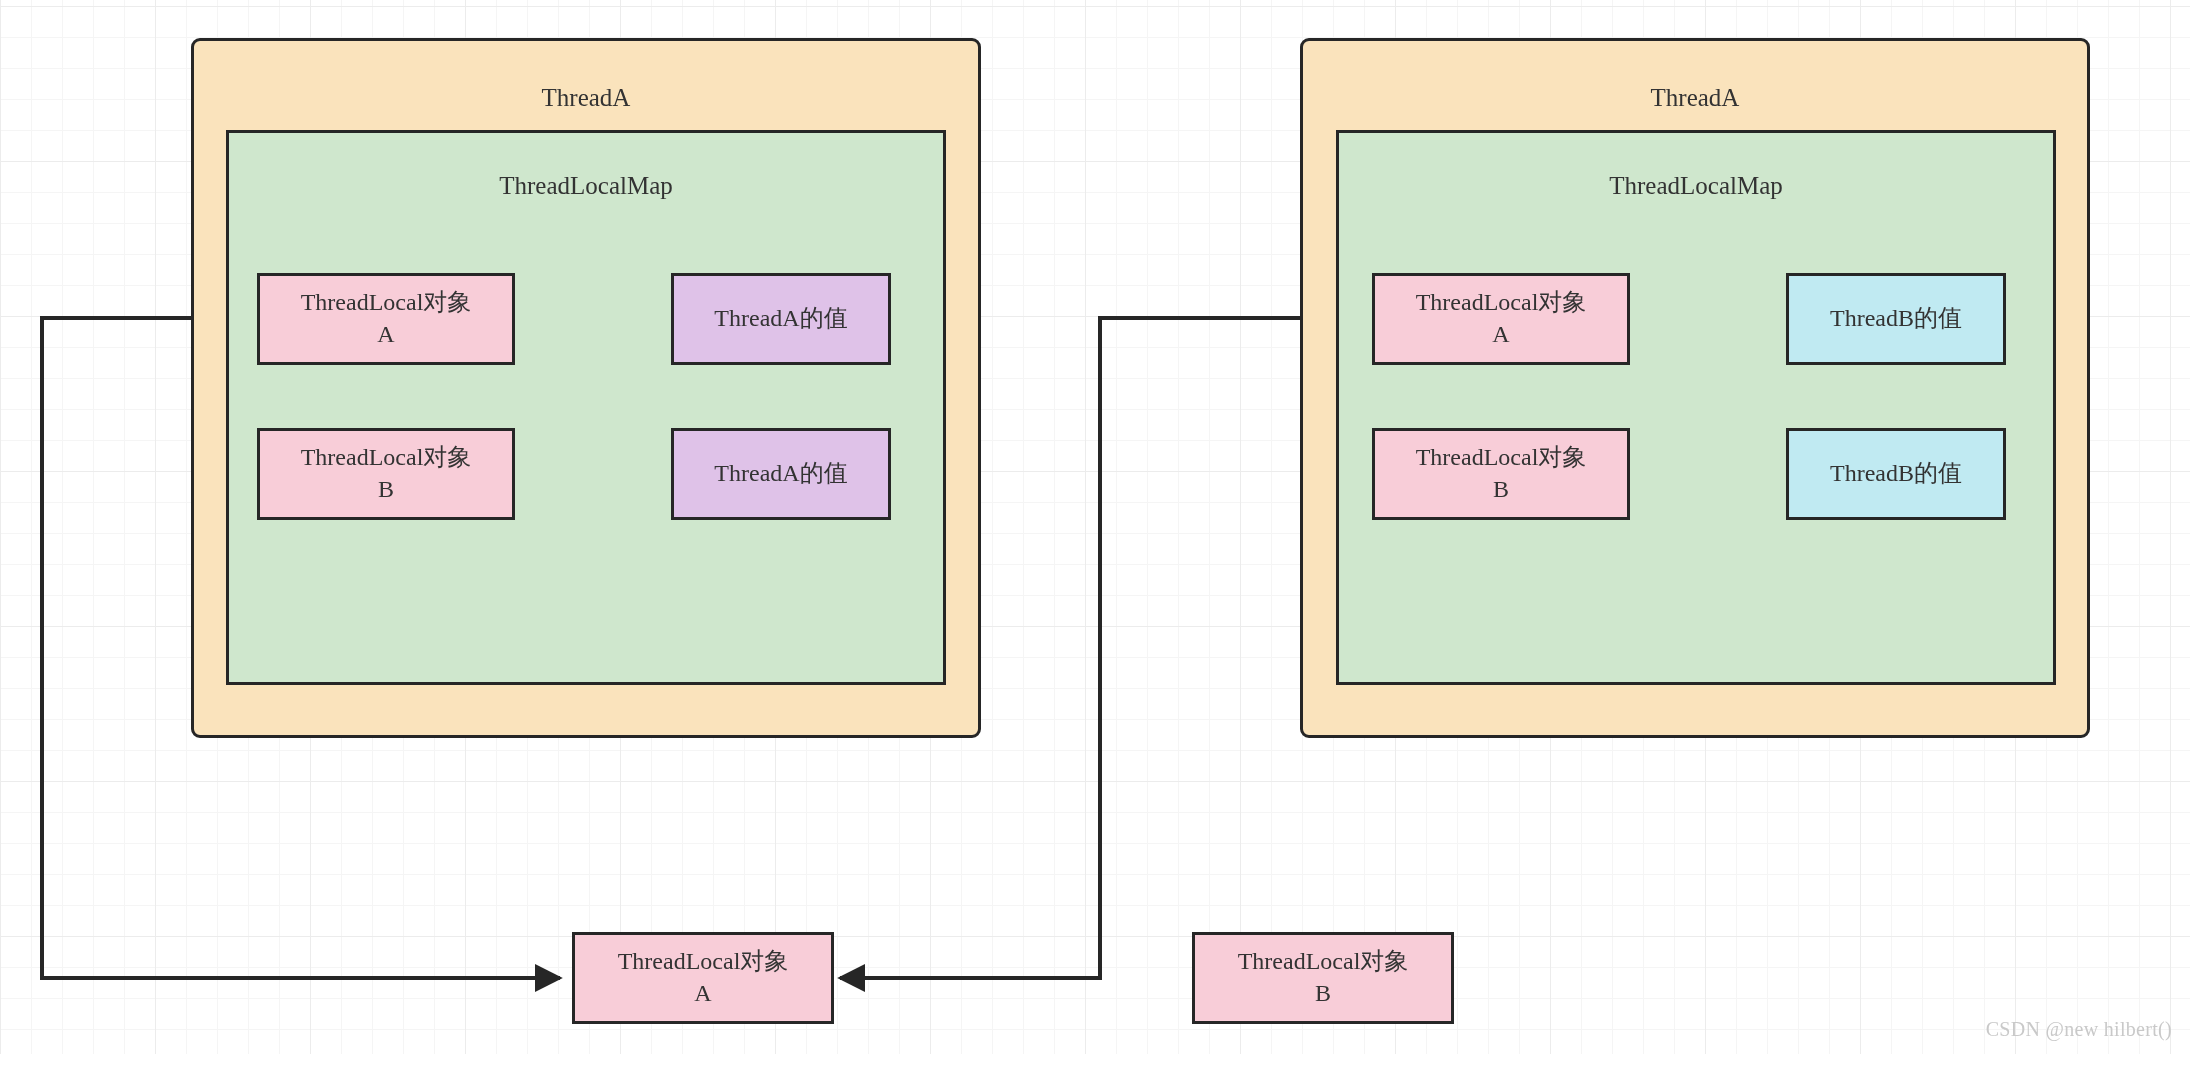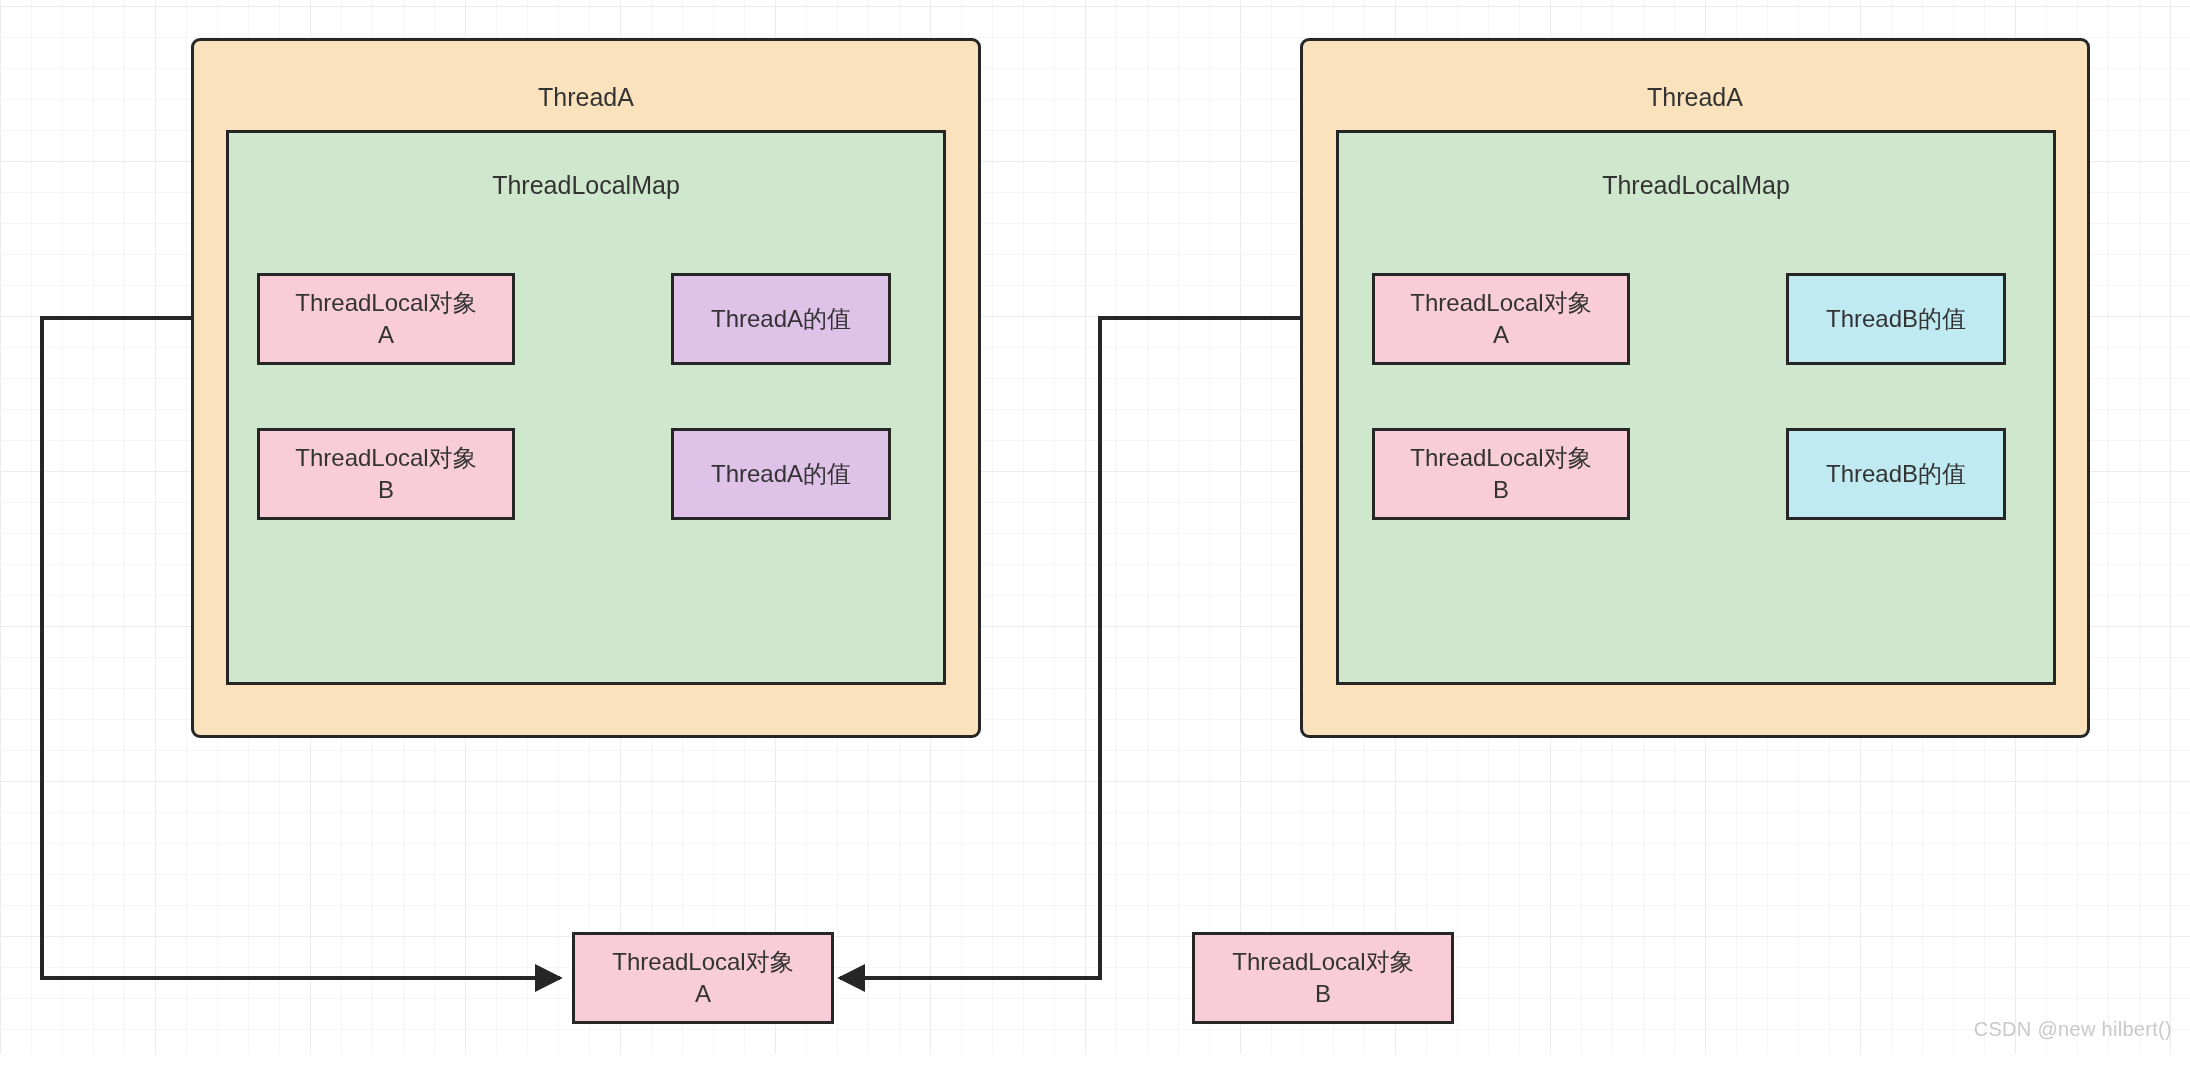--- a/index.html
+++ b/index.html
@@ -17,21 +17,21 @@
       linear-gradient(to bottom, #ececec 1px, transparent 1px),
       linear-gradient(to right, #f5f5f5 1px, transparent 1px),
       linear-gradient(to bottom, #f5f5f5 1px, transparent 1px);
     background-size:
       155px 155px,
       155px 155px,
       31px 31px,
       31px 31px;
     background-position: 0 6px, 0 6px, 0 6px, 0 6px;
     overflow: hidden;
-    font-family: Liberation Sans, sans-serif;
+    font-family: Liberation Serif, serif;
   }
   .box {
     position: absolute;
     box-sizing: border-box;
     border: 3px solid #262626;
     display: flex;
     align-items: center;
     justify-content: center;
     text-align: center;
     color: #333333;

